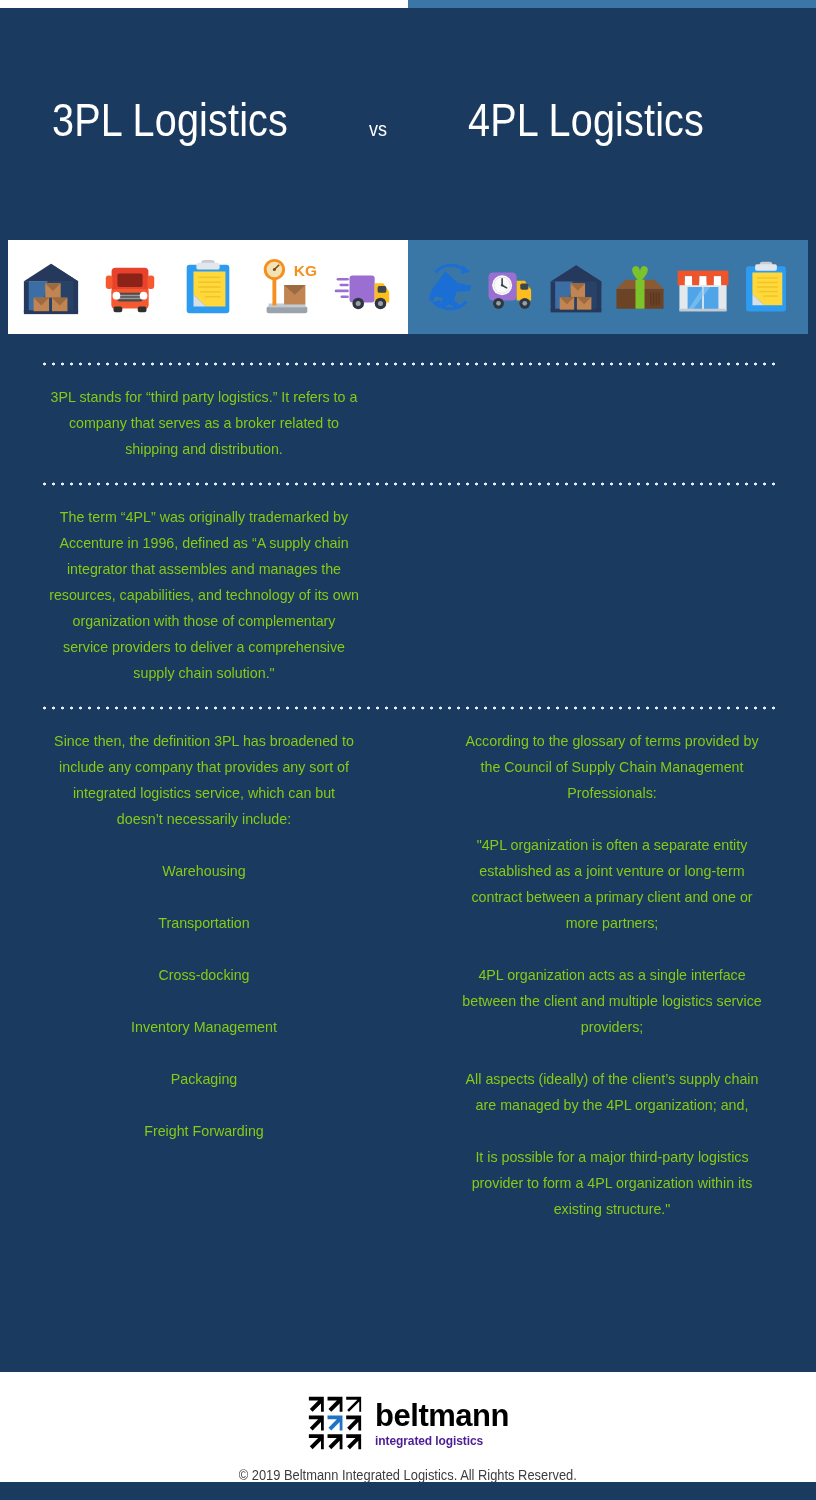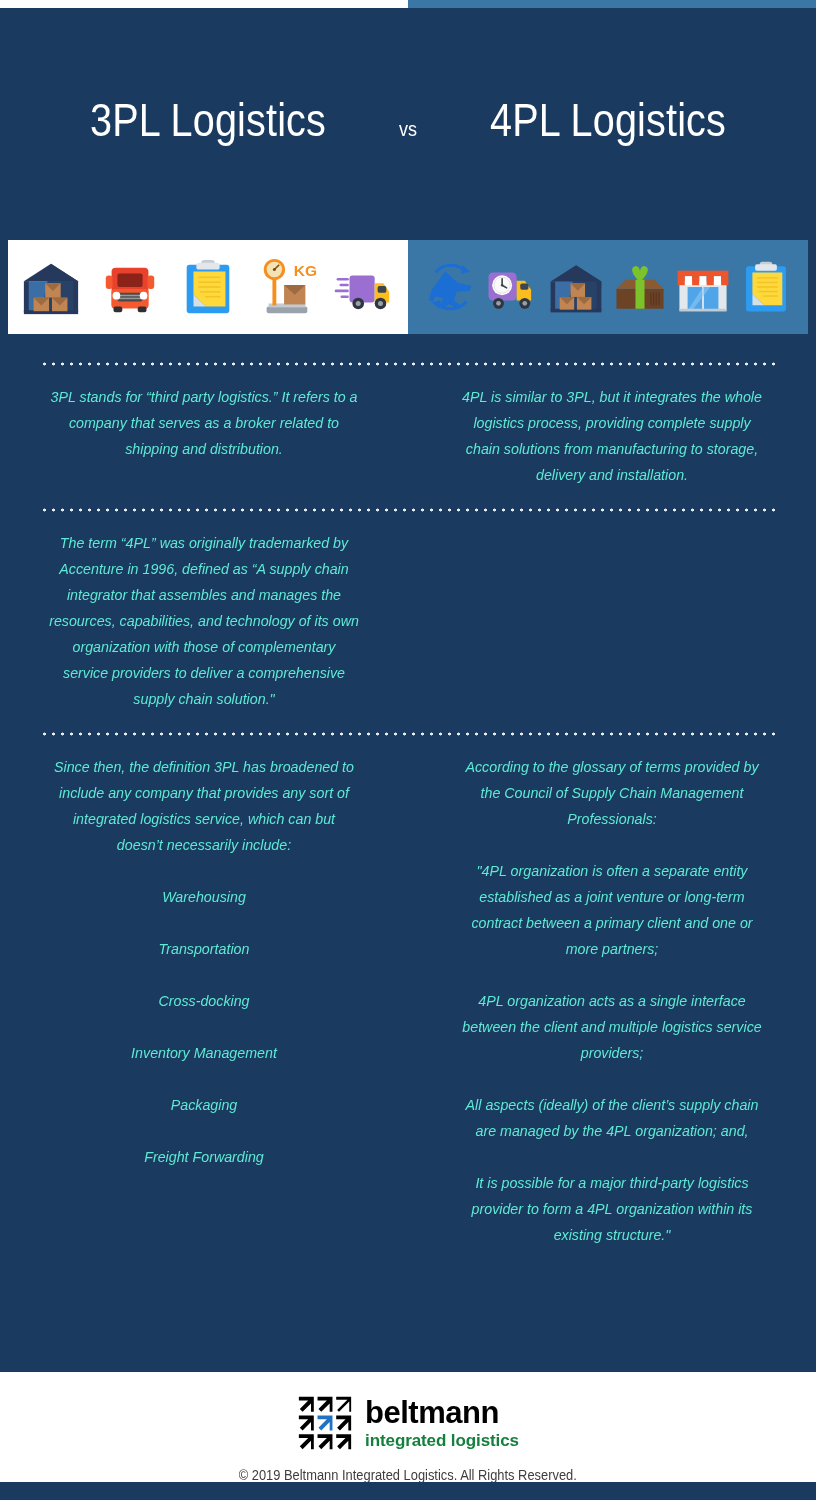--- a/index.html
+++ b/index.html
@@ -25,22 +25,22 @@
   .hero {
     height: 224px;
     background: #1a3a5f;
     display: flex;
     align-items: center;
     justify-content: center;
   }
   .hero-inner {
     display: flex;
     align-items: baseline;
-    justify-content: center;
     width: 100%;
+    gap: 8px;
   }
   .title-main {
     color: #ffffff;
     font-size: 46px;
     font-weight: 400;
     letter-spacing: 0.2px;
     width: 340px;
     text-align: center;
     font-family: "Liberation Sans Narrow", "Liberation Sans", sans-serif;
     transform: scaleX(0.86);
@@ -92,23 +92,22 @@
     background-size: 9px 4px;
     background-repeat: repeat-x;
     background-position: 0 center;
   }
 
   
   .row { display: flex; align-items: flex-start; }
   .col {
     width: 408px;
     padding: 18px 40px 0;
-    color: #5eead4;
+    color: #84cc16;
     text-align: center;
-    font-style: italic;
   }
   .col p {
     font-size: 15px;
     line-height: 26px;
     margin: 0;
     transform: scaleX(0.95);
   }
   .col p + p { margin-top: 26px; }
   .list-item {
     font-size: 15px;
@@ -132,23 +131,23 @@
   .logo-wrap { display: flex; align-items: center; gap: 12px; }
   .logo-mark { width: 56px; height: 56px; display: block; }
   .logo-text { display: flex; flex-direction: column; line-height: 1; }
   .logo-word {
     font-size: 31px;
     font-weight: 700;
     color: #000000;
     letter-spacing: -0.5px;
   }
   .logo-tag {
-    font-size: 17px;
+    font-size: 12px;
     font-weight: 700;
-    color: #15803d;
+    color: #4c1d95;
     letter-spacing: -0.1px;
     margin-top: 4px;
   }
   .copyright {
     margin-top: 16px;
     font-size: 14px;
     color: #3d3d3d;
     transform: scaleX(0.92);
   }
   .bottom-bar {
@@ -346,23 +345,20 @@
     </div>
   </div>
 
 
   <div class="divider"></div>
 
   <div class="row">
     <div class="col">
       <p>3PL stands for “third party logistics.” It refers to a company that serves as a broker related to shipping and distribution.</p>
     </div>
-    <div class="col">
-      <p>4PL is similar to 3PL, but it integrates the whole logistics process, providing complete supply chain solutions from manufacturing to storage, delivery and installation.</p>
-    </div>
   </div>
 
   <div class="divider"></div>
 
   <div class="row">
     <div class="col">
       <p>The term “4PL” was originally trademarked by Accenture in 1996, defined as “A supply chain integrator that assembles and manages the resources, capabilities, and technology of its own organization with those of complementary service providers to deliver a comprehensive supply chain solution."</p>
     </div>
   </div>
 

